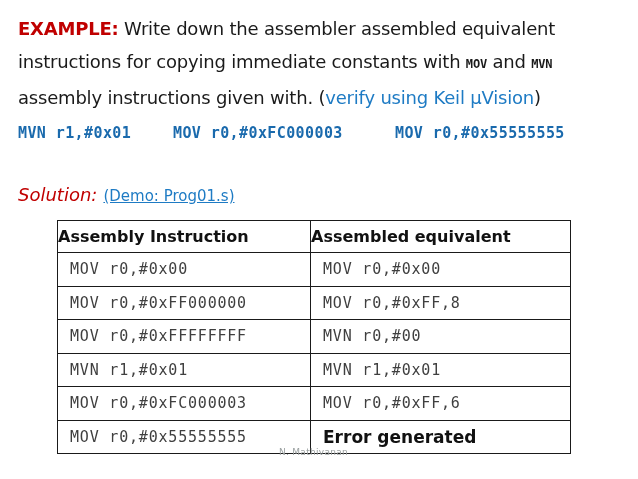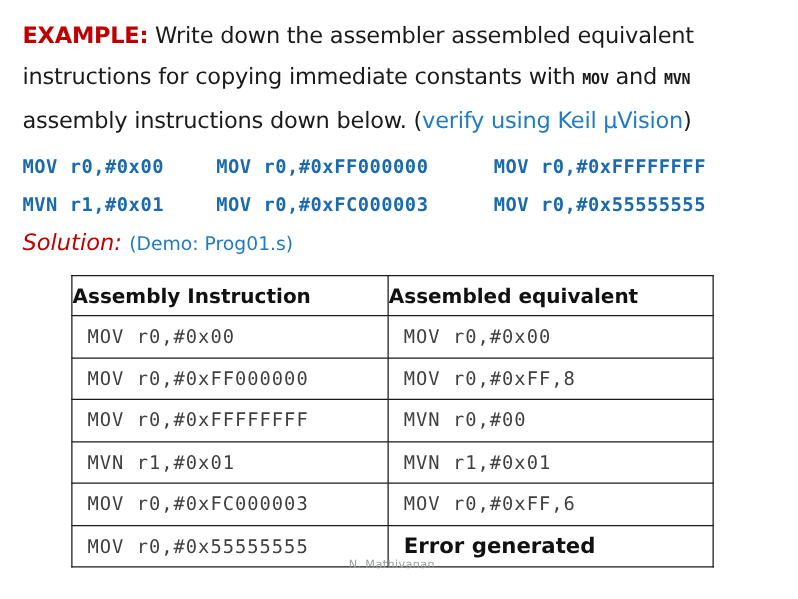--- a/index.html
+++ b/index.html
@@ -38,21 +38,21 @@
   .code-col3{display:inline-block;}
 
   
   .solution{
     position:absolute;left:18px;top:184px;white-space:nowrap;
   }
   .solution-label{
     color:#c00000;font-weight:normal;font-style:italic;font-size:18px;
   }
   .solution-demo{
-    color:#1e7bc4;font-size:15px;margin-left:6px;
+    color:#1e7bc4;font-size:15px;margin-left:6px;text-decoration:underline;
   }
 
   
   table.asm{
     position:absolute;left:57px;top:220px;
     width:513px;border-collapse:collapse;
     table-layout:fixed;
   }
   table.asm th, table.asm td{
     border:1.5px solid #1a1a1a;
@@ -86,25 +86,24 @@
   }
 </style>
 </head>
 <body>
 
 <div class="slide">
 
   <div class="title">
     <div class="t-line"><span class="red-label">EXAMPLE:</span><span> Write down the assembler assembled equivalent</span></div>
     <div class="t-line"><span>instructions for copying immediate constants with </span><span class="mono-bold">MOV</span><span> and </span><span class="mono-bold">MVN</span></div>
-    <div class="t-line"><span>assembly instructions down below. (</span><span class="blue-text">verify using Keil µVision</span><span>)</span></div>
+    <div class="t-line"><span>assembly instructions given with. (</span><span class="blue-text">verify using Keil µVision</span><span>)</span></div>
   </div>
 
   <div class="code">
-    <div class="code-line"><span class="code-col1">MOV r0,#0x00</span><span class="code-col2">MOV r0,#0xFF000000</span><span class="code-col3">MOV r0,#0xFFFFFFFF</span></div>
     <div class="code-line"><span class="code-col1">MVN r1,#0x01</span><span class="code-col2">MOV r0,#0xFC000003</span><span class="code-col3">MOV r0,#0x55555555</span></div>
   </div>
 
   <div class="solution">
     <span class="solution-label">Solution:</span><span class="solution-demo">(Demo: Prog01.s)</span>
   </div>
 
   <table class="asm">
     <colgroup>
         <col class="c1">

